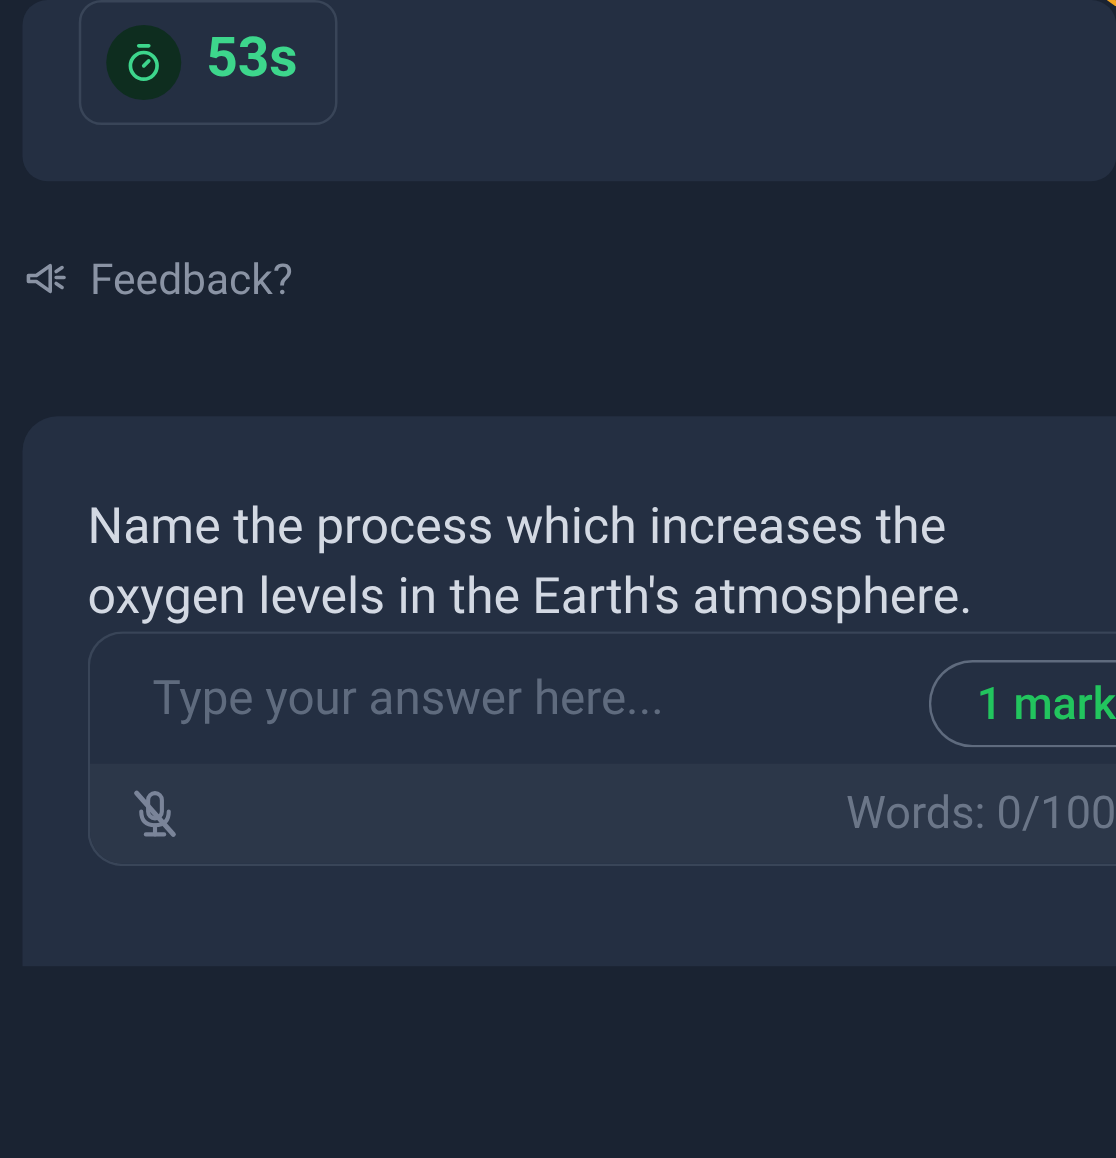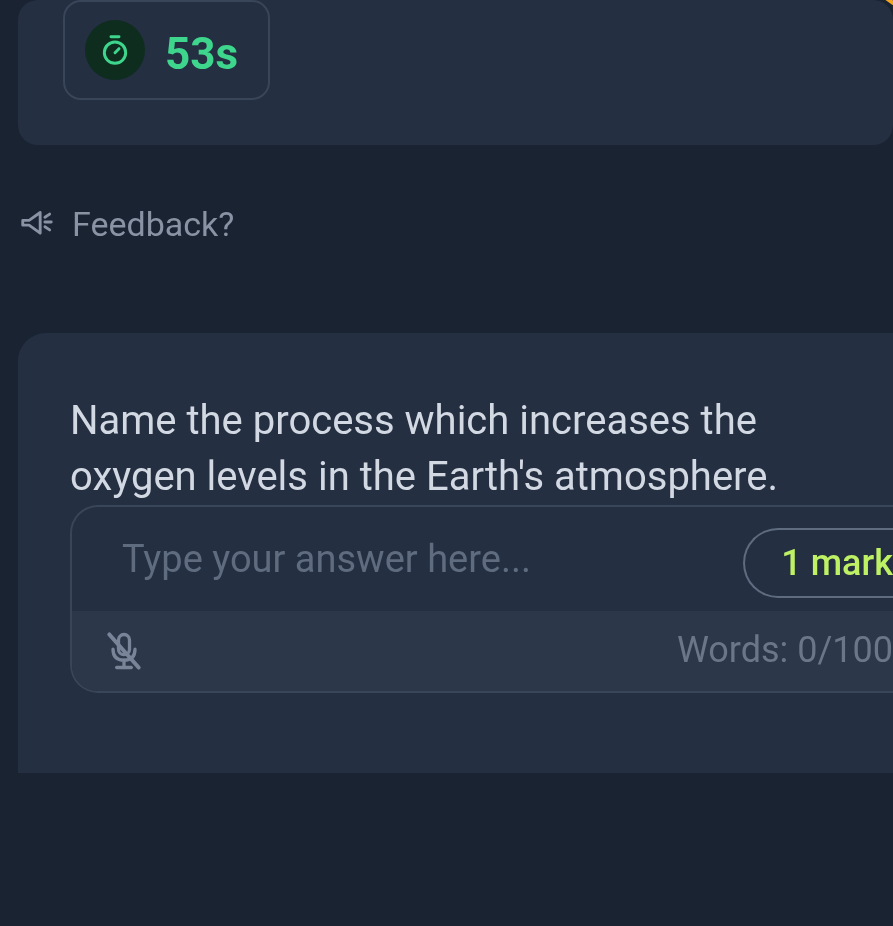--- a/index.html
+++ b/index.html
@@ -18,21 +18,21 @@
     }
     .top-card {
       background-color: #242f42;
       border-radius: 20px;
       margin: 0 0 0 18px;
       padding: 0 0 45px 45px;
       position: relative;
     }
     .time-badge {
       display: inline-flex;
-      align-items: flex-end;
+      align-items: flex-start;
       border: 2px solid #394558;
       border-radius: 18px;
       padding: 18px 30px 18px 20px;
       gap: 20px;
     }
     .timer-icon-wrapper {
       width: 60px;
       height: 60px;
       background-color: #0e2d1f;
       border-radius: 50%;
@@ -90,21 +90,21 @@
       font-weight: 400;
     }
     .marks-badge {
       position: absolute;
       right: 0;
       top: 195px;
       border: 2px solid #5f6b7e;
       border-right: none;
       border-radius: 40px 0 0 40px;
       padding: 12px 0 12px 36px;
-      color: #bef264;
+      color: #22c55e;
       font-size: 36px;
       font-weight: 500;
     }
     .answer-area {
       margin-right: 0;
       border: 2px solid #394558;
       border-right: none;
       border-radius: 28px 0 0 28px;
       overflow: hidden;
     }

